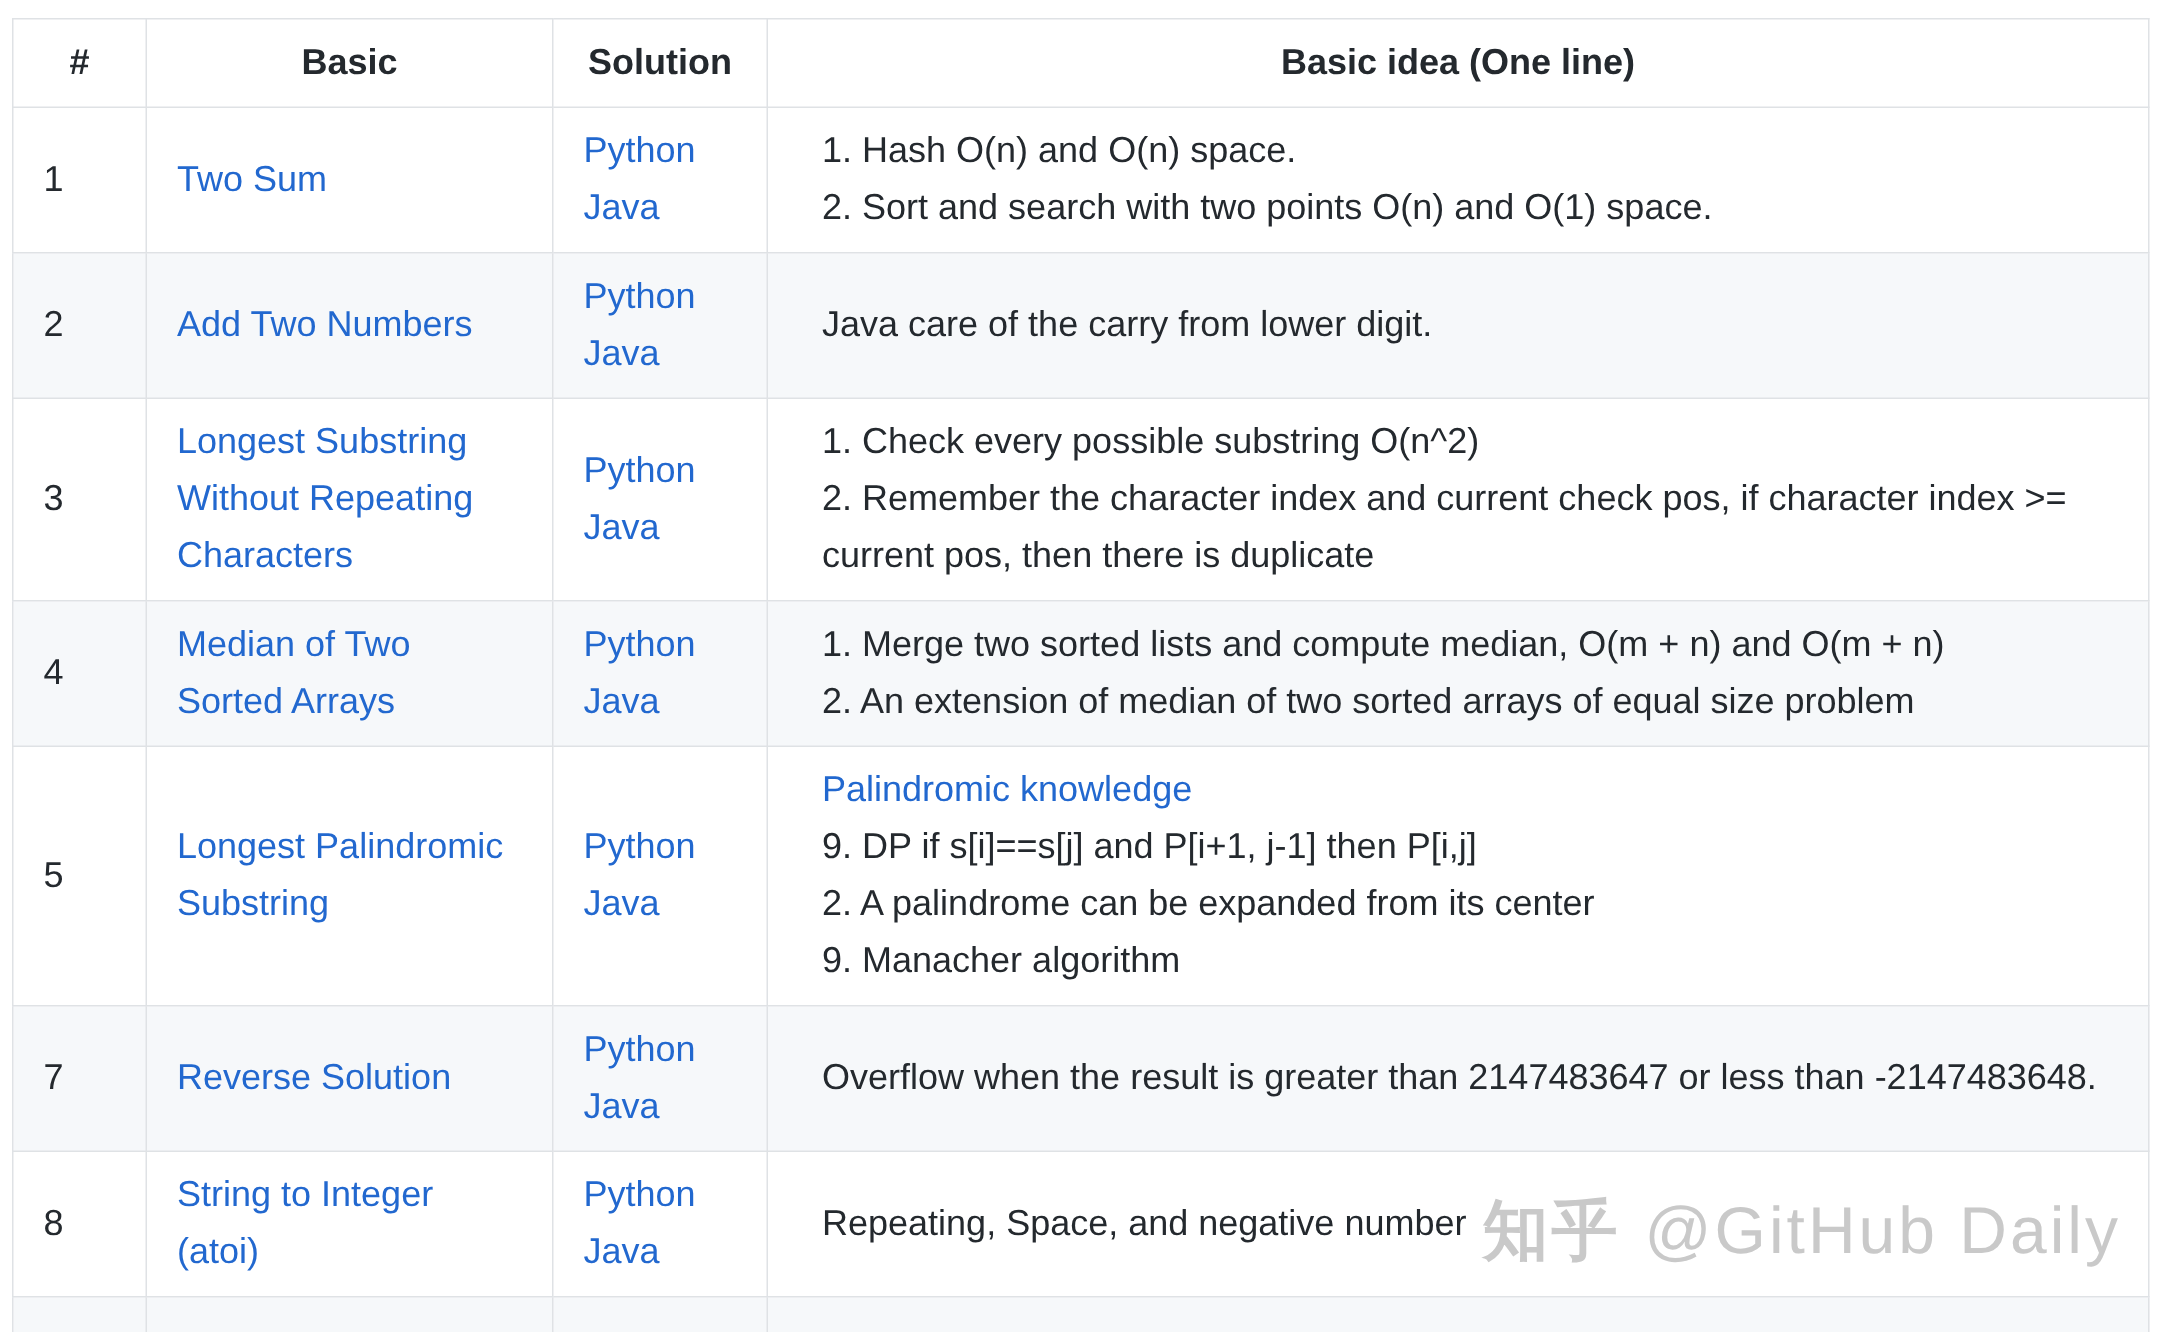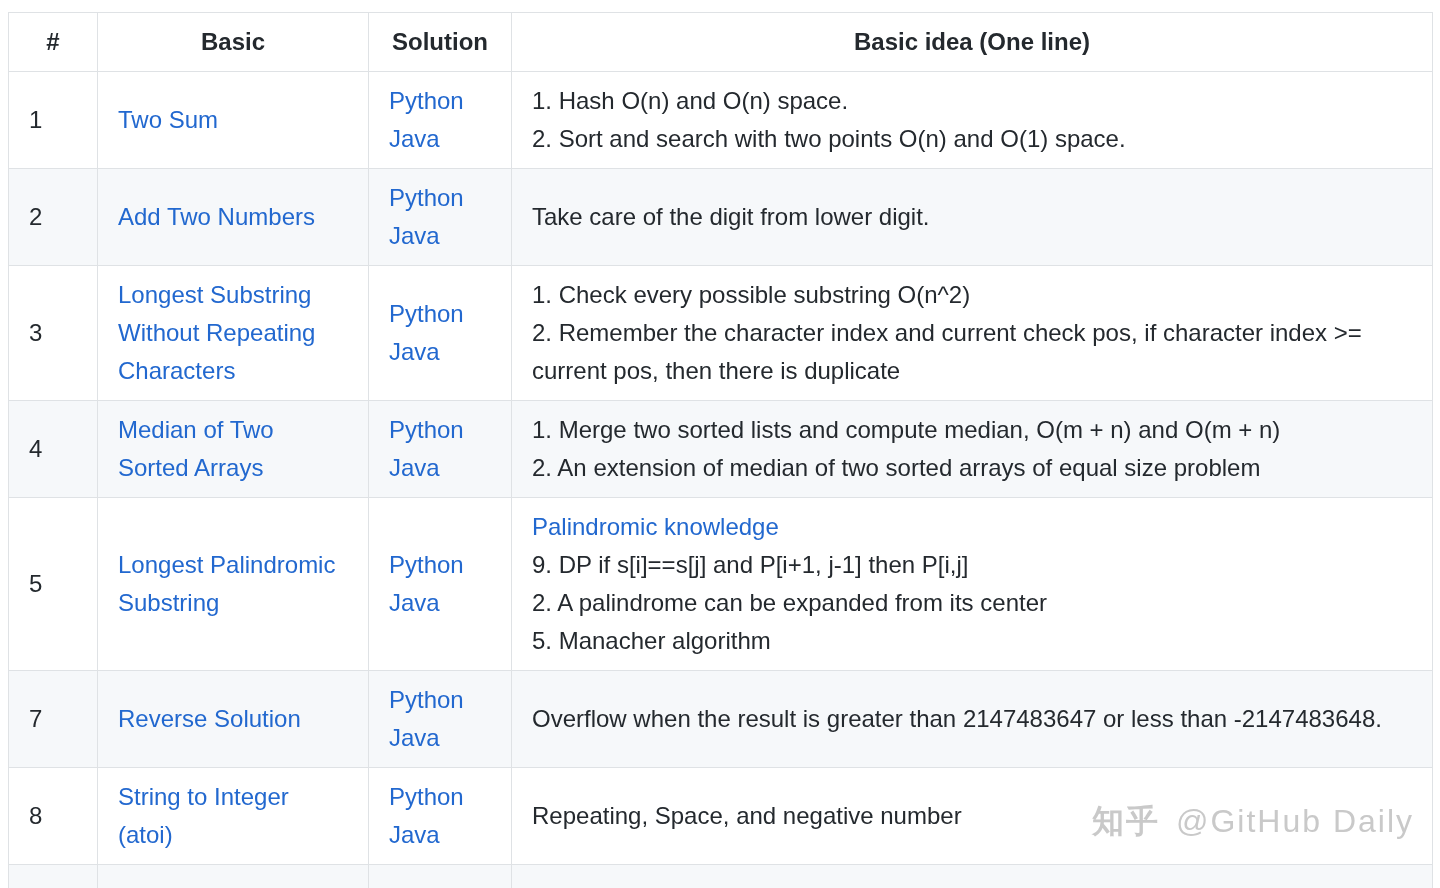--- a/index.html
+++ b/index.html
@@ -54,26 +54,26 @@
   #rows tr:nth-child(even) td { background: var(--stripe); }
   .partial-row td {
     background: var(--stripe);
     height: 40px;
   }
   a.lnk {
     color: var(--link);
     text-decoration: none;
     cursor: pointer;
   }
-  .idea-line { min-height: 38px; }
+  .idea-line { min-height: 38px; margin-left: 16px; }
   .watermark {
     position: absolute;
     top: 797px;
     right: 26px;
-    font-size: 32px;
+    font-size: 44px;
     line-height: 48px;
     letter-spacing: 2px;
     color: var(--watermark);
     white-space: nowrap;
     text-shadow: 1px 1px 0 #ffffff;
     pointer-events: none;
   }
   .watermark .wm-site { font-weight: bold; }
   .watermark .wm-handle { margin-left: 16px; font-weight: normal; }
 </style>
@@ -105,21 +105,21 @@
             <div class="idea-line">1. Hash O(n) and O(n) space.</div>
             <div class="idea-line">2. Sort and search with two points O(n) and O(1) space.</div>
           </td>
   </tr>
 
   <tr>
     <td class="c-num">2</td>
     <td class="c-title"><a class="lnk">Add Two Numbers</a></td>
     <td class="c-sol"><a class="lnk">Python</a> <a class="lnk">Java</a></td>
     <td class="c-idea">
-            <div class="idea-line">Take care of the digit from lower digit.</div>
+            <div class="idea-line">Java care of the carry from lower digit.</div>
           </td>
   </tr>
 
   <tr>
     <td class="c-num">3</td>
     <td class="c-title"><a class="lnk">Longest Substring Without Repeating Characters</a></td>
     <td class="c-sol"><a class="lnk">Python</a> <a class="lnk">Java</a></td>
     <td class="c-idea">
             <div class="idea-line">1. Check every possible substring O(n^2)</div>
             <div class="idea-line">2. Remember the character index and current check pos, if character index &gt;= current pos, then there is duplicate</div>
@@ -137,21 +137,21 @@
   </tr>
 
   <tr>
     <td class="c-num">5</td>
     <td class="c-title"><a class="lnk">Longest Palindromic Substring</a></td>
     <td class="c-sol"><a class="lnk">Python</a> <a class="lnk">Java</a></td>
     <td class="c-idea">
             <div class="idea-line"><a class="lnk">Palindromic knowledge</a></div>
             <div class="idea-line">9. DP if s[i]==s[j] and P[i+1, j-1] then P[i,j]</div>
             <div class="idea-line">2. A palindrome can be expanded from its center</div>
-            <div class="idea-line">5. Manacher algorithm</div>
+            <div class="idea-line">9. Manacher algorithm</div>
           </td>
   </tr>
 
   <tr>
     <td class="c-num">7</td>
     <td class="c-title"><a class="lnk">Reverse Solution</a></td>
     <td class="c-sol"><a class="lnk">Python</a> <a class="lnk">Java</a></td>
     <td class="c-idea">
             <div class="idea-line">Overflow when the result is greater than 2147483647 or less than -2147483648.</div>
           </td>

